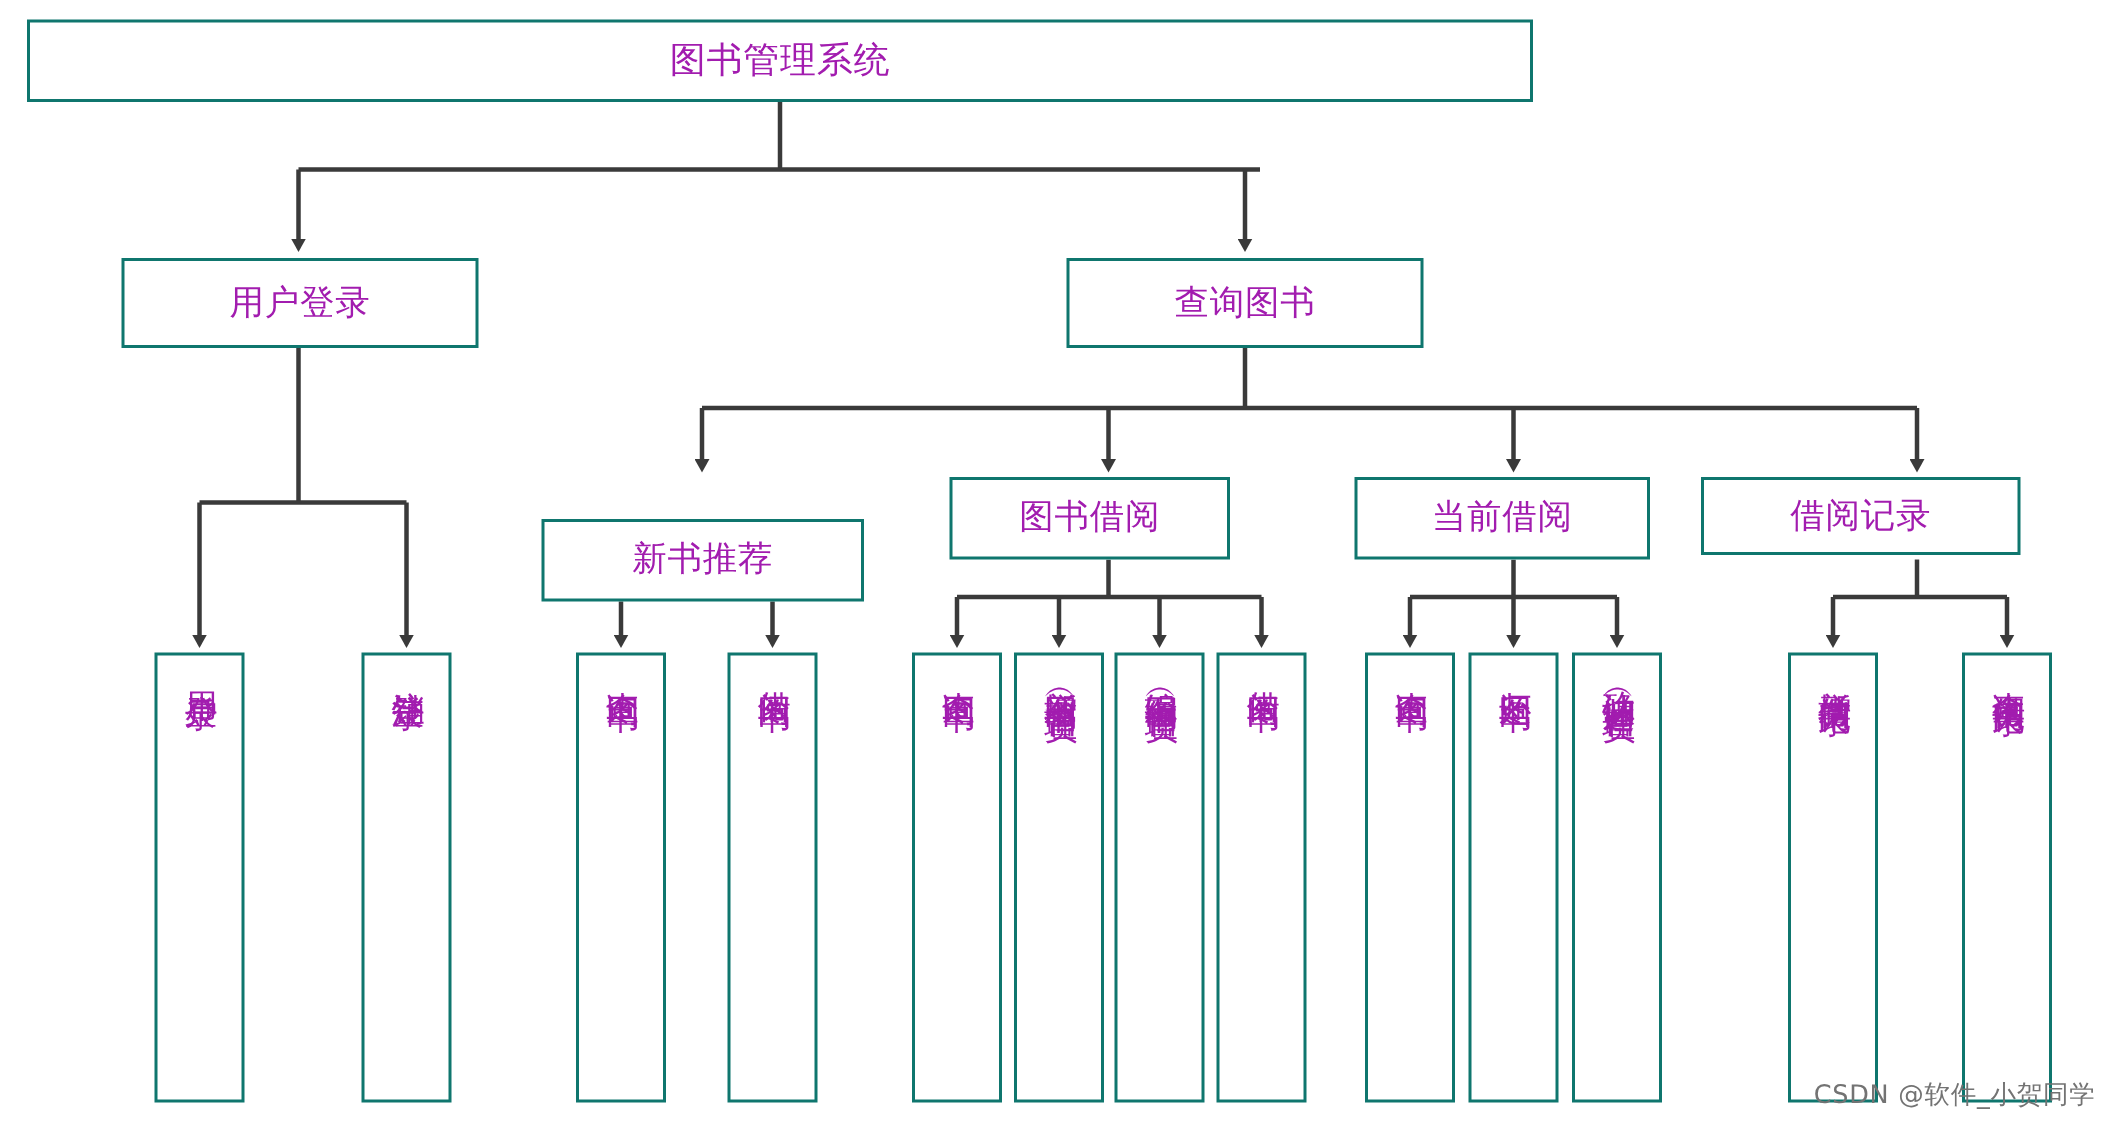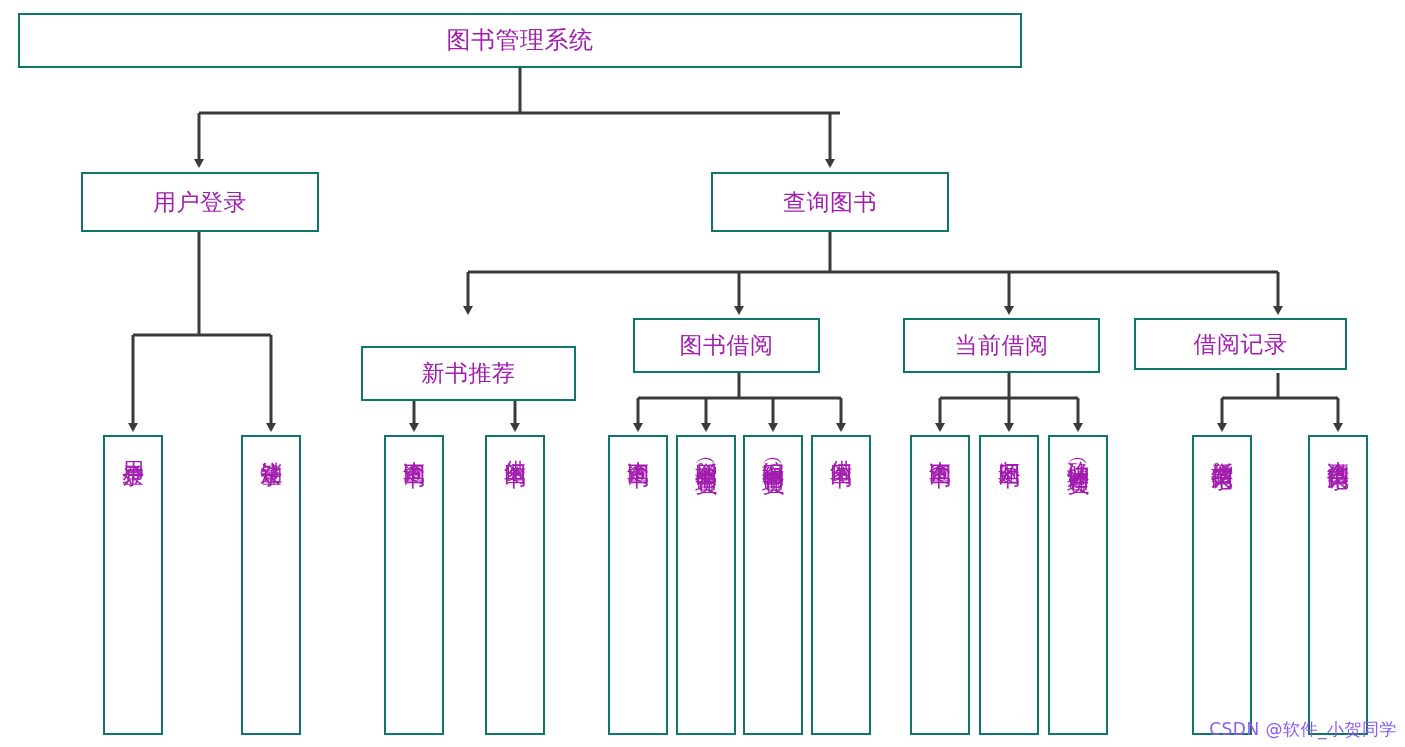--- a/index.html
+++ b/index.html
@@ -61,21 +61,21 @@
     font-size: 22px;
     line-height: 1.02;
     letter-spacing: 2px;
     white-space: nowrap;
   }
   .watermark {
     position: absolute;
     right: 8px;
     bottom: 6px;
     font-size: 17px;
-    color: #8b5cf6;
+    color: #737373;
     letter-spacing: 0.5px;
     user-select: none;
     white-space: nowrap;
   }
 </style>
 </head>
 <body>
 
 <div id="canvas">
 

